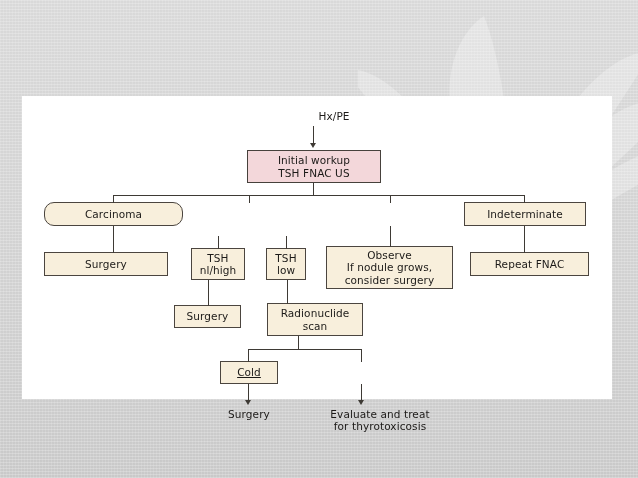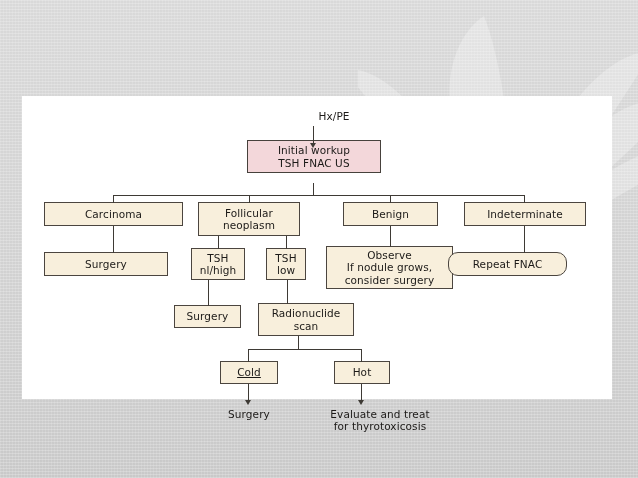--- a/index.html
+++ b/index.html
@@ -109,54 +109,50 @@
   </svg>
 
   <div id="texture"></div>
 
 
   <div id="panel">
     <div id="figure">
 
       <div class="plain" style="left:282px; top:14px; width:60px;">Hx/PE</div>
 
-      <div class="node pink" style="left:225px; top:44px; width:134px; height:33px;text-align:center;">Initial workup
+      <div class="node pink" style="left:225px; top:54px; width:134px; height:33px;text-align:center;">Initial workup
 TSH  FNAC  US</div>
 
-      <div class="node" style="left:22px; top:106px; width:139px; height:24px;">Carcinoma</div>
+      <div class="node" style="left:22px; top:106px; width:139px; height:24px;border-radius:10px;">Carcinoma</div>
 
-      <div class="node" style="left:176px; top:106px; width:102px; height:34px;">Follicular
-neoplasm</div>
 
-      <div class="node" style="left:321px; top:106px; width:95px; height:24px;">Benign</div>
 
       <div class="node" style="left:442px; top:106px; width:122px; height:24px;">Indeterminate</div>
 
       <div class="node" style="left:22px; top:156px; width:124px; height:24px;">Surgery</div>
 
       <div class="node" style="left:169px; top:152px; width:54px; height:32px;">TSH
 nl/high</div>
 
       <div class="node" style="left:244px; top:152px; width:40px; height:32px;">TSH
 low</div>
 
       <div class="node" style="left:304px; top:150px; width:127px; height:43px;">Observe
 If nodule grows,
 consider surgery</div>
 
-      <div class="node" style="left:426px; top:156px; width:119px; height:24px;border-radius:10px;">Repeat FNAC</div>
+      <div class="node" style="left:448px; top:156px; width:119px; height:24px;">Repeat FNAC</div>
 
       <div class="node" style="left:152px; top:209px; width:67px; height:23px;">Surgery</div>
 
-      <div class="node" style="left:236px; top:207px; width:96px; height:33px;">Radionuclide
+      <div class="node" style="left:245px; top:207px; width:96px; height:33px;">Radionuclide
 scan</div>
 
       <div class="node" style="left:198px; top:265px; width:58px; height:23px;text-decoration:underline;">Cold</div>
 
-      <div class="node" style="left:312px; top:265px; width:56px; height:23px;">Hot</div>
 
       <div class="plain" style="left:192px; top:312px; width:70px;">Surgery</div>
 
       <div class="plain" style="left:288px; top:312px; width:140px;">Evaluate and treat
 for thyrotoxicosis</div>
 
       <div class="ln v" style="left:291px; top:30px; height:18px;"></div>
       <div class="arrow" style="left:288px; top:47px;"></div>
 
       <div class="ln v" style="left:291px; top:87px; height:13px;"></div>

